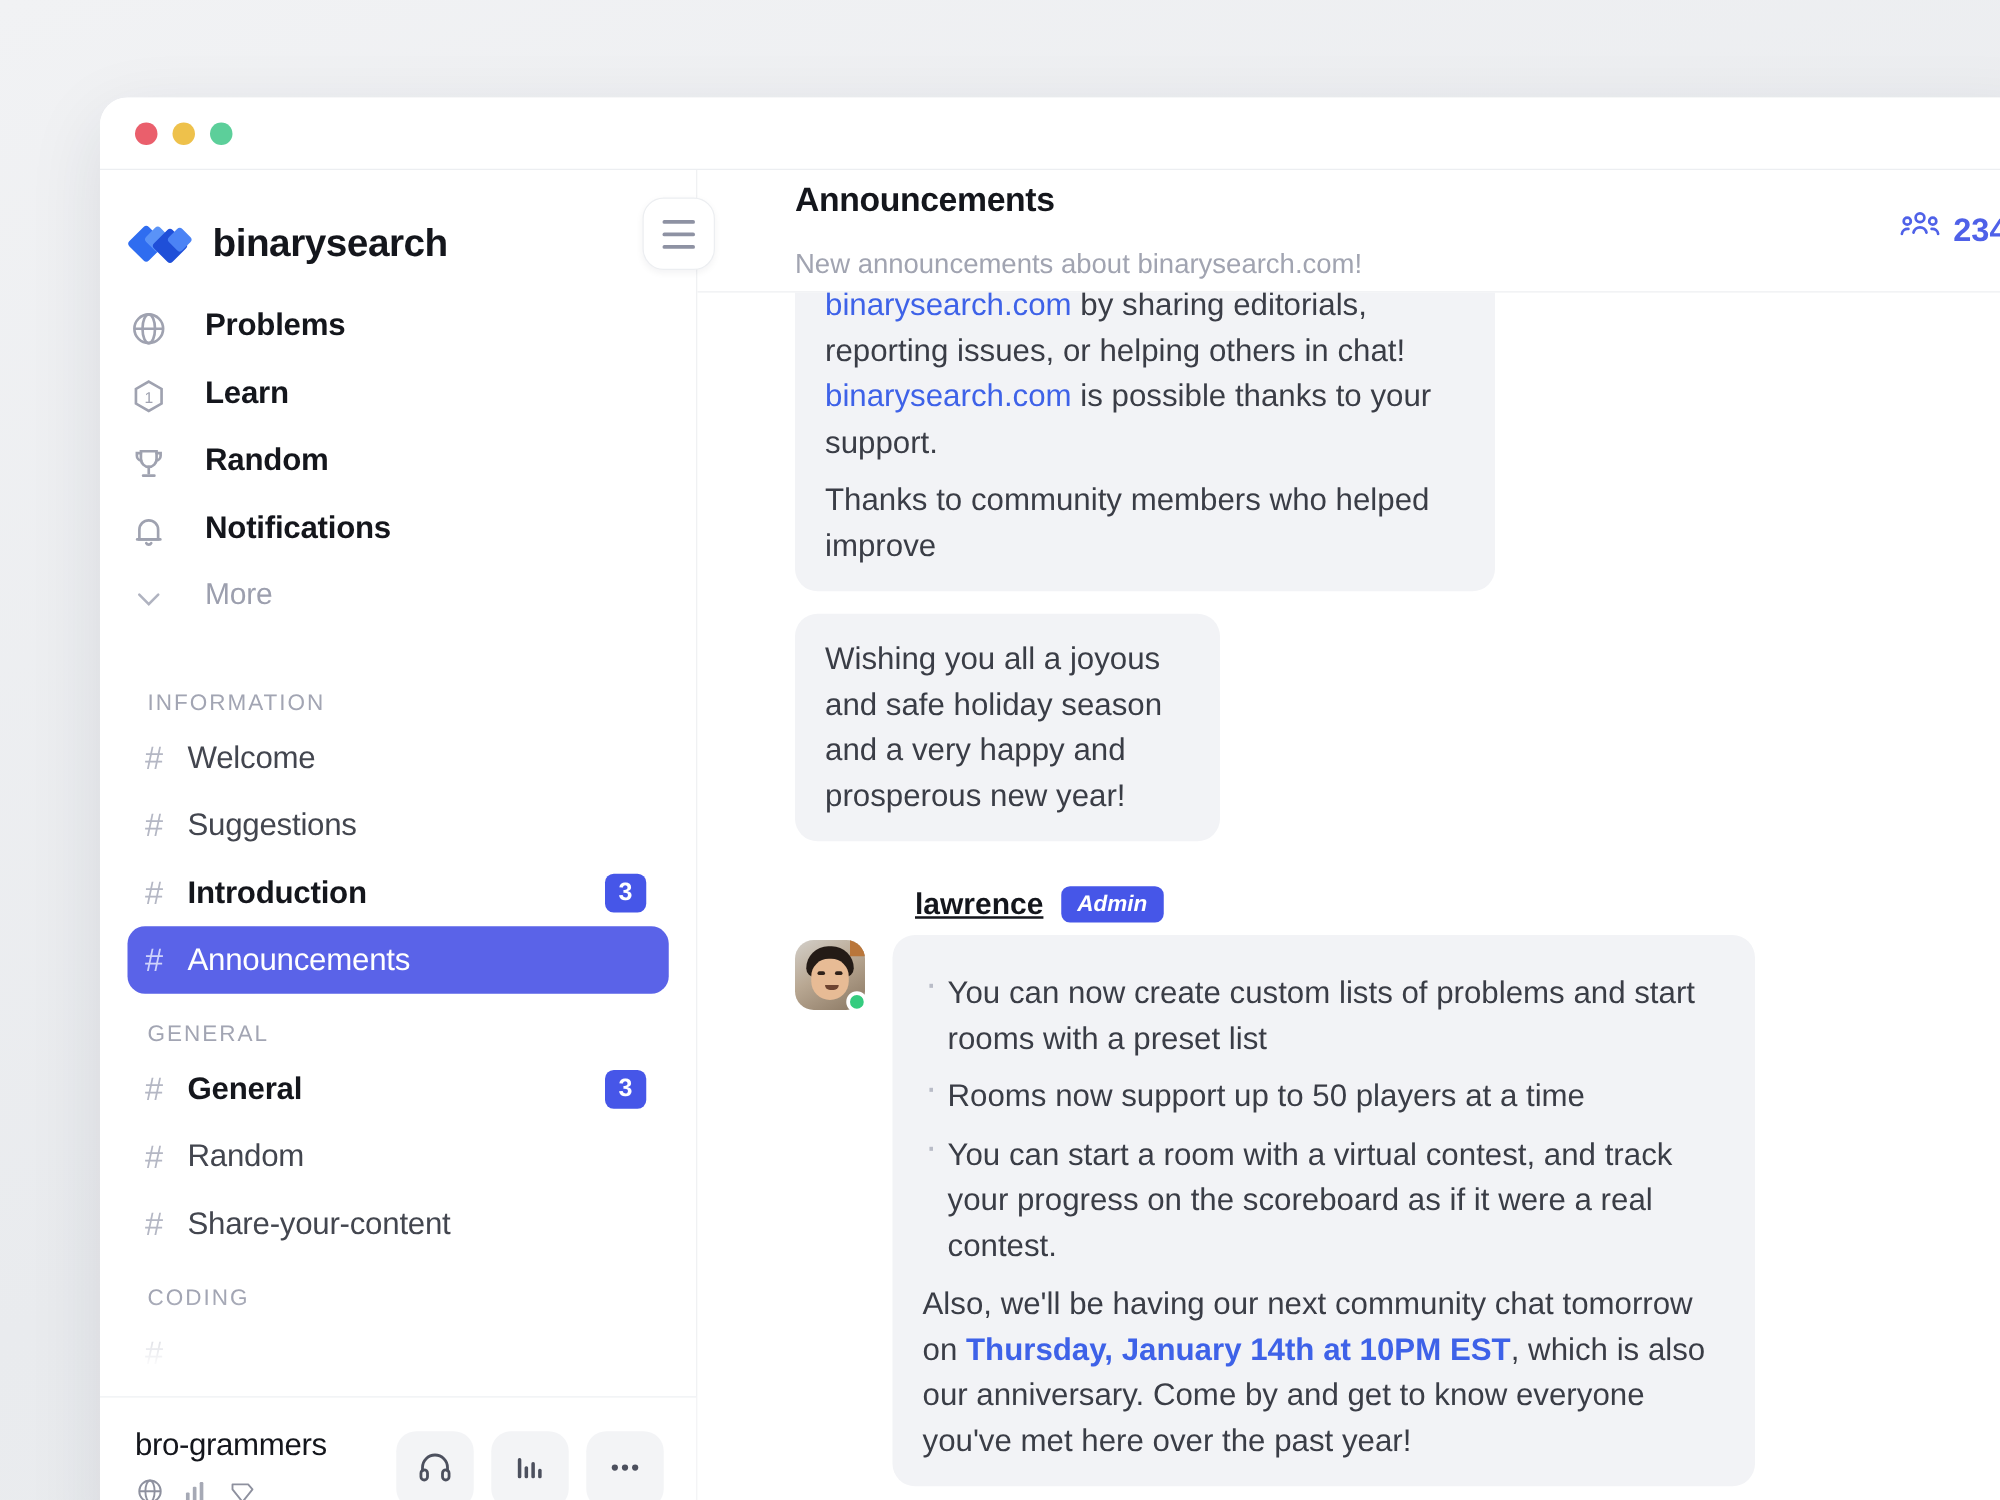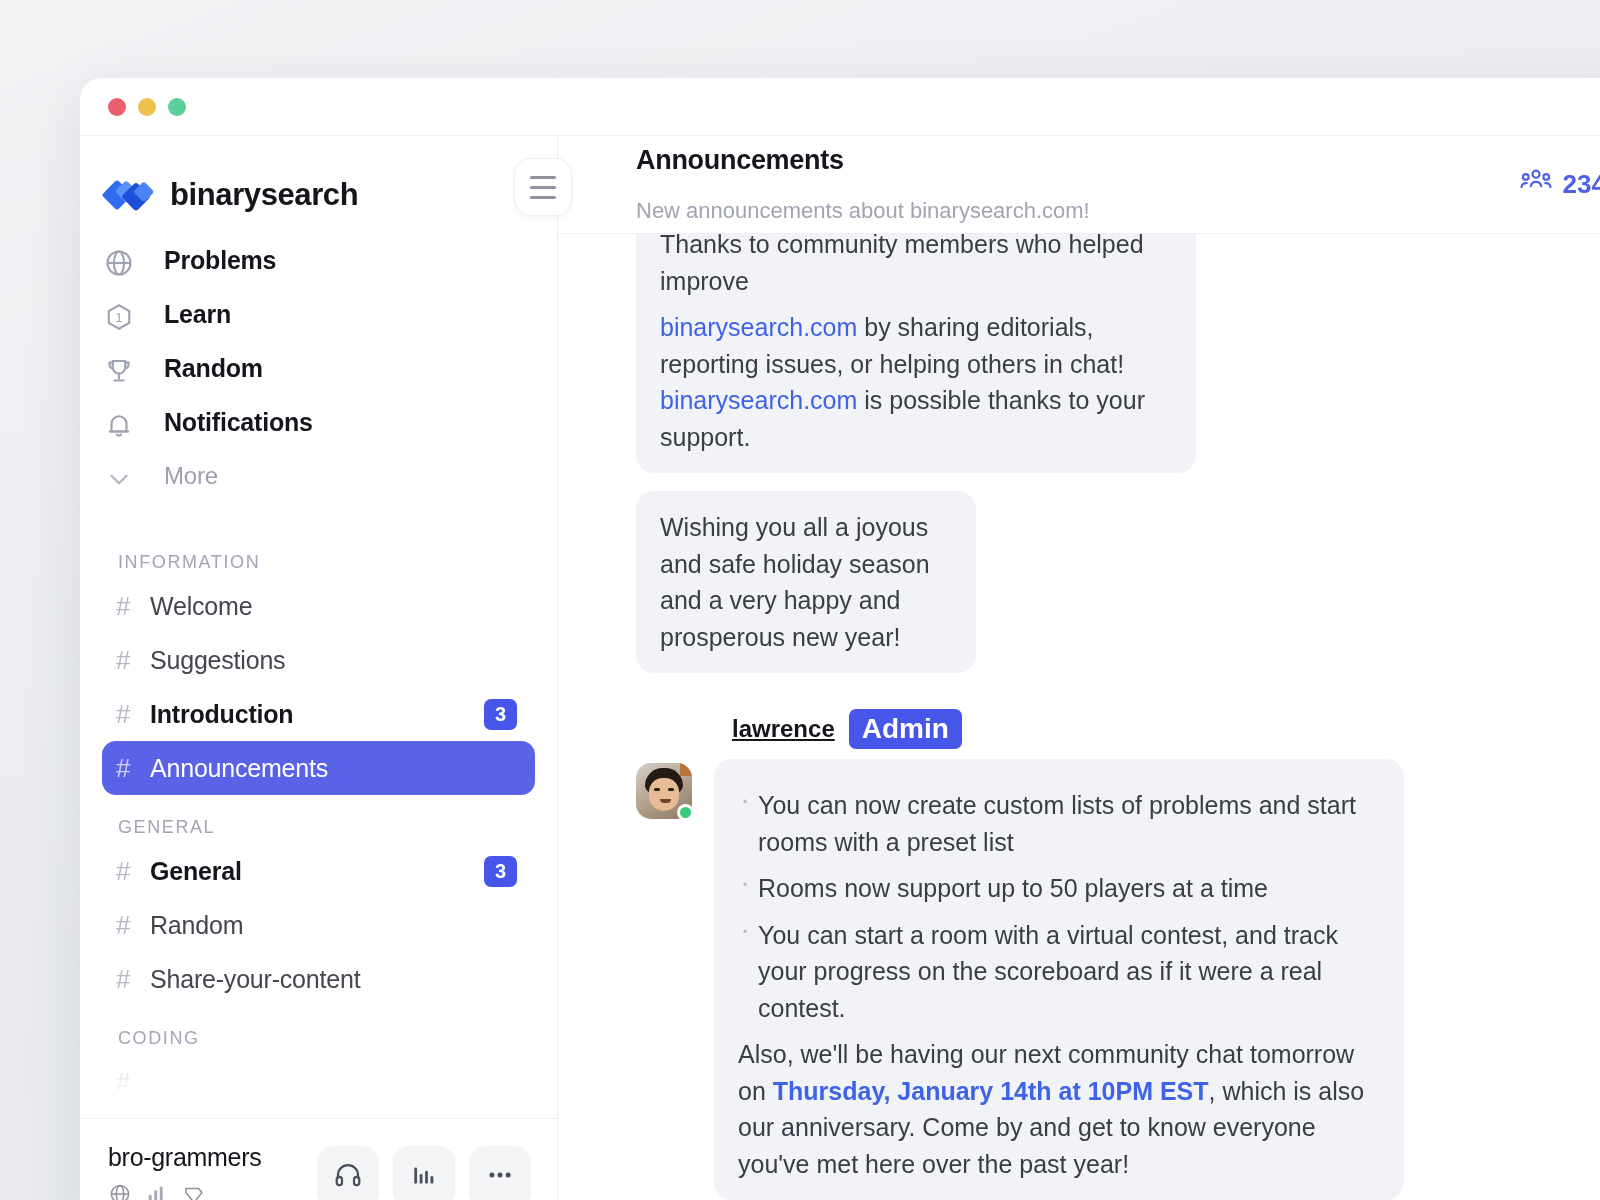--- a/index.html
+++ b/index.html
@@ -186,22 +186,22 @@
   .bubble li:before {
     content: "·"; position: absolute; left: 2px; top: -3px;
     color: #b9bcc7; font-size: 30px; line-height: 1;
   }
   .bubble p + p { margin-top: 10px; }
 
   .msg-group { margin-top: 36px; }
   .author-row { display: flex; align-items: center; gap: 14px; margin-left: 96px; margin-bottom: 10px; }
   .author { font-size: 24px; font-weight: 700; color: #14161c; text-decoration: underline; }
   .admin-badge {
-    background: #4656e8; color: #fff; font-size: 28px; font-weight: 700;
-    border-radius: 7px; padding: 4px 13px;
+    background: #4656e8; color: #fff; font-size: 18px; font-weight: 700;
+    border-radius: 7px; padding: 4px 13px; font-style: italic;
   }
   .with-avatar { display: flex; align-items: flex-start; gap: 22px; }
   .avatar-wrap { position: relative; width: 56px; height: 56px; flex: 0 0 56px; margin-top: 4px; }
   .avatar {
     width: 56px; height: 56px; border-radius: 15px; overflow: hidden;
     background: linear-gradient(150deg,#d3cfc9 0%,#b9a893 45%,#8a7762 100%);
     position: relative;
   }
   .avatar .hair {
     position: absolute; left: 9px; top: 5px; width: 38px; height: 25px;
@@ -453,24 +453,24 @@
               <path d="M27.8 18.4a3.9 3.9 0 0 0-4.6-3.5"></path>
             </svg>
           </span>
           <span>234</span>
         </div>
       </header>
 
       <div class="stream">
 
         <div class="bubble clipped" style="max-width:560px;">
-          <p>Thanks to community members who helped improve</p>
           <p>
             <a href="#">binarysearch.com</a><span> by sharing editorials, reporting issues, or helping others in chat! </span><a href="#">binarysearch.com</a><span> is possible thanks to your support.</span>
           </p>
+          <p>Thanks to community members who helped improve</p>
         </div>
 
         <div class="bubble" style="max-width:340px; margin-top:18px;">Wishing you all a joyous and safe holiday season and a very happy and prosperous new year!</div>
 
         <div class="msg-group">
           <div class="author-row">
             <span class="author">lawrence</span>
             <span class="admin-badge">Admin</span>
           </div>
           <div class="with-avatar">

